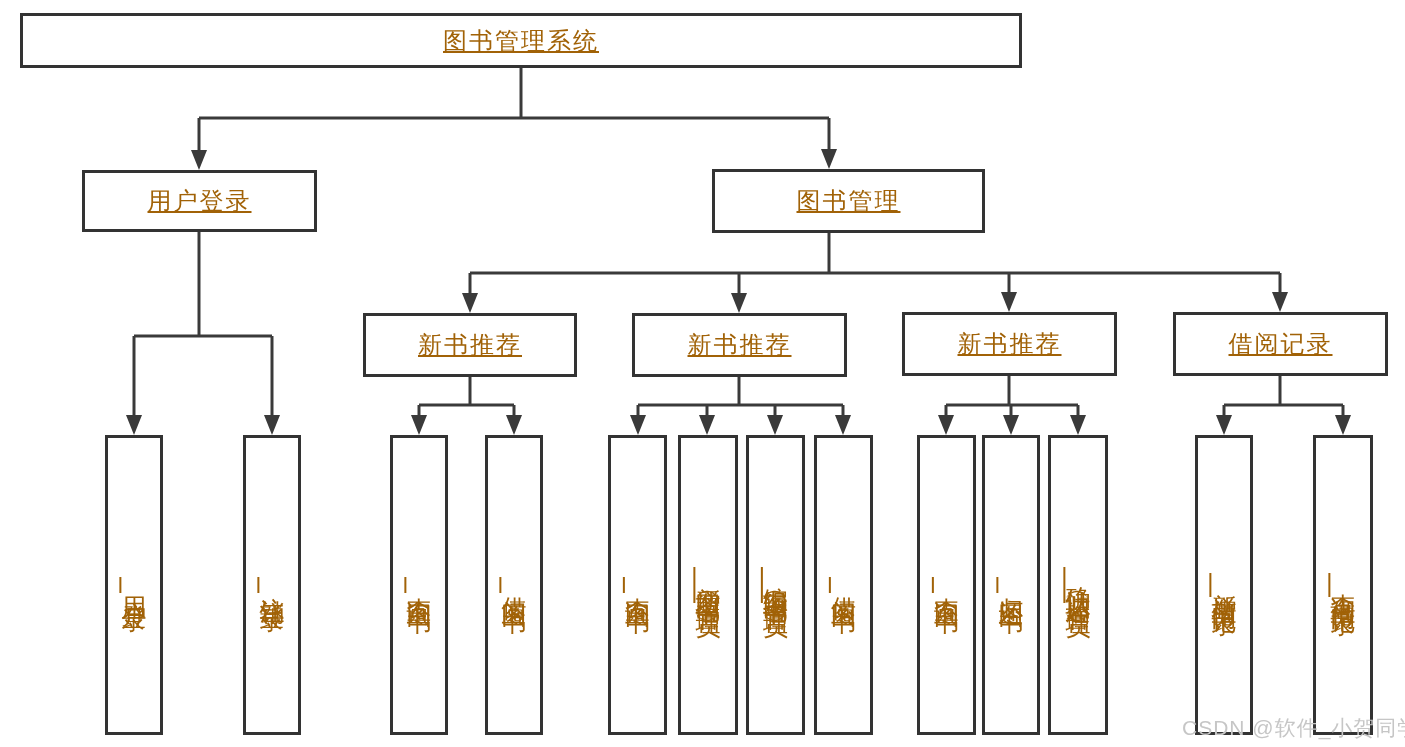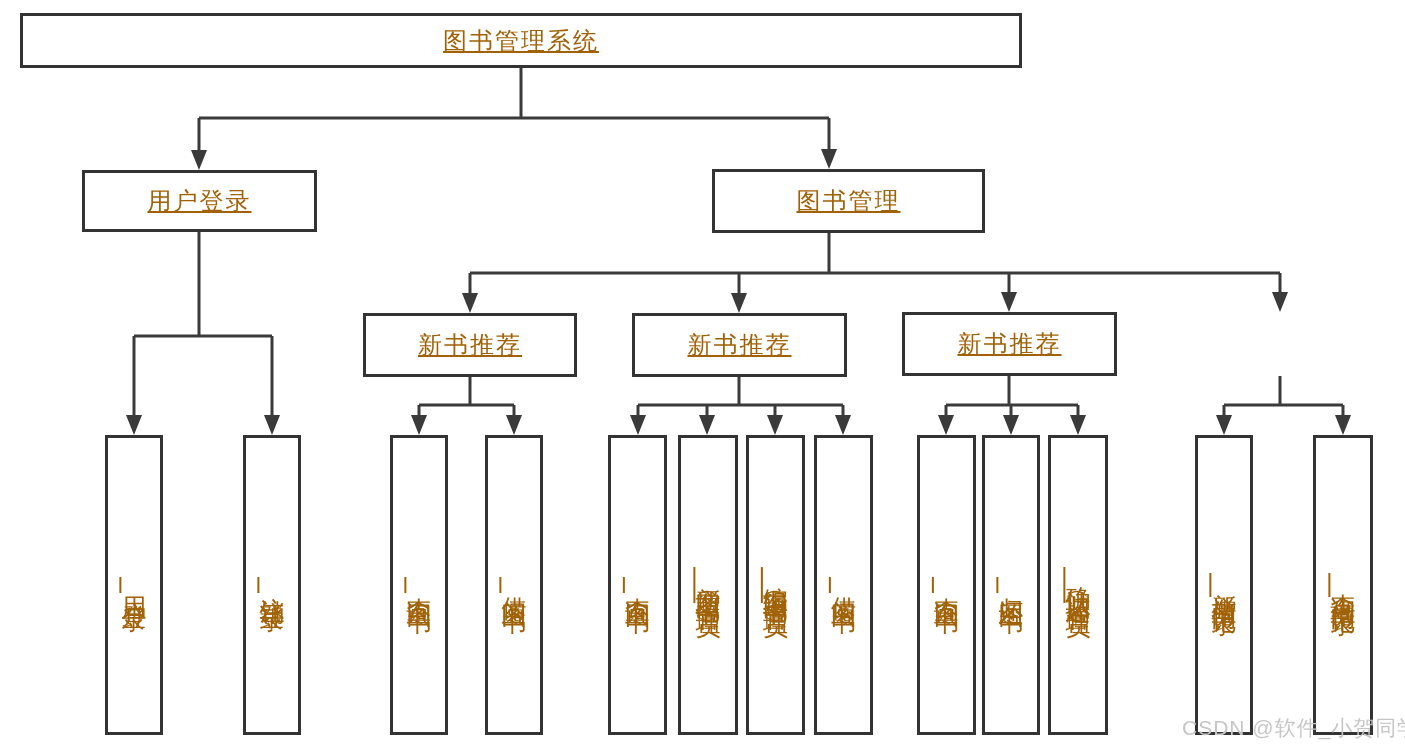--- a/index.html
+++ b/index.html
@@ -97,20 +97,21 @@
   </svg>
 
   <div class="node h" style="left:20px;top:13px;width:1002px;height:55px">图书管理系统</div>
 
   <div class="node h" style="left:82px;top:170px;width:235px;height:62px">用户登录</div>
   <div class="node h" style="left:712px;top:169px;width:273px;height:64px">图书管理</div>
 
   <div class="node h" style="left:363px;top:313px;width:214px;height:64px">新书推荐</div>
   <div class="node h" style="left:632px;top:313px;width:215px;height:64px">新书推荐</div>
   <div class="node h" style="left:902px;top:312px;width:215px;height:64px">新书推荐</div>
+  <div class="node h" style="left:1173px;top:312px;width:215px;height:64px">借阅记录</div>
 
   <div class="node v" style="left:105px;top:435px;width:58px;height:300px">用户登录</div>
   <div class="node v" style="left:243px;top:435px;width:58px;height:300px">注销登录</div>
 
   <div class="node v" style="left:390px;top:435px;width:58px;height:300px">查询图书</div>
   <div class="node v" style="left:485px;top:435px;width:58px;height:300px">借阅图书</div>
 
   <div class="node v" style="left:608px;top:435px;width:59px;height:300px">查询图书</div>
   <div class="node v" style="left:678px;top:435px;width:60px;height:300px">新增图书（管理员）</div>
   <div class="node v" style="left:746px;top:435px;width:59px;height:300px">编辑图书（管理员）</div>

